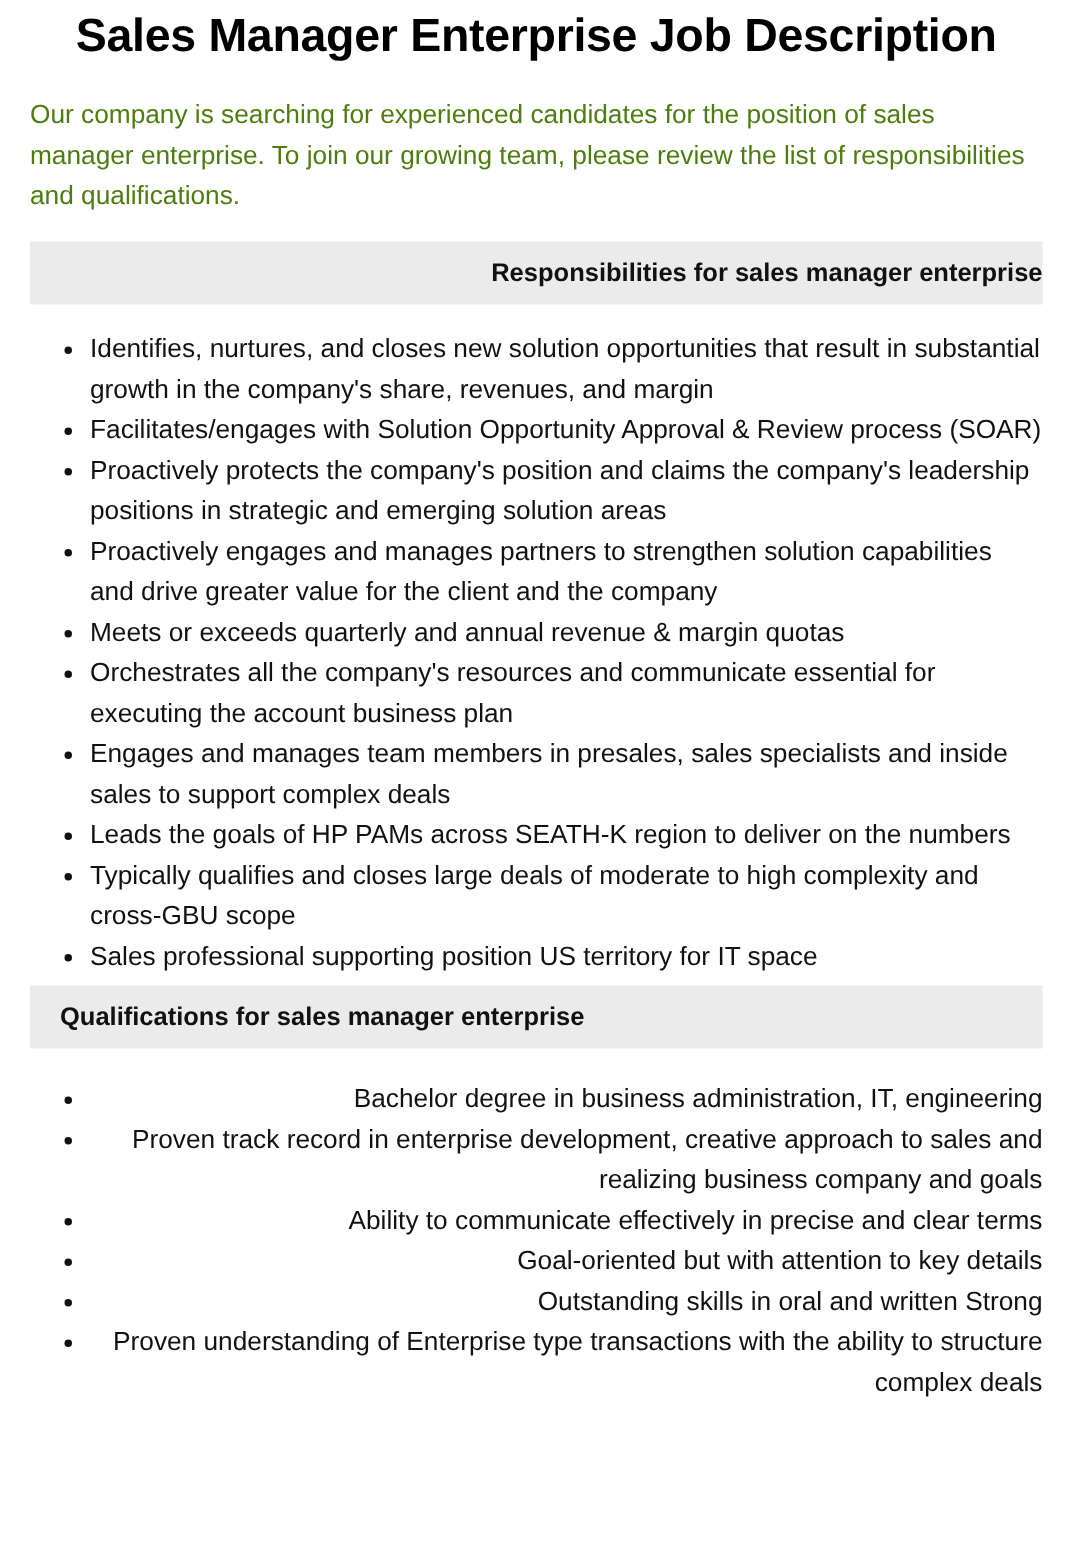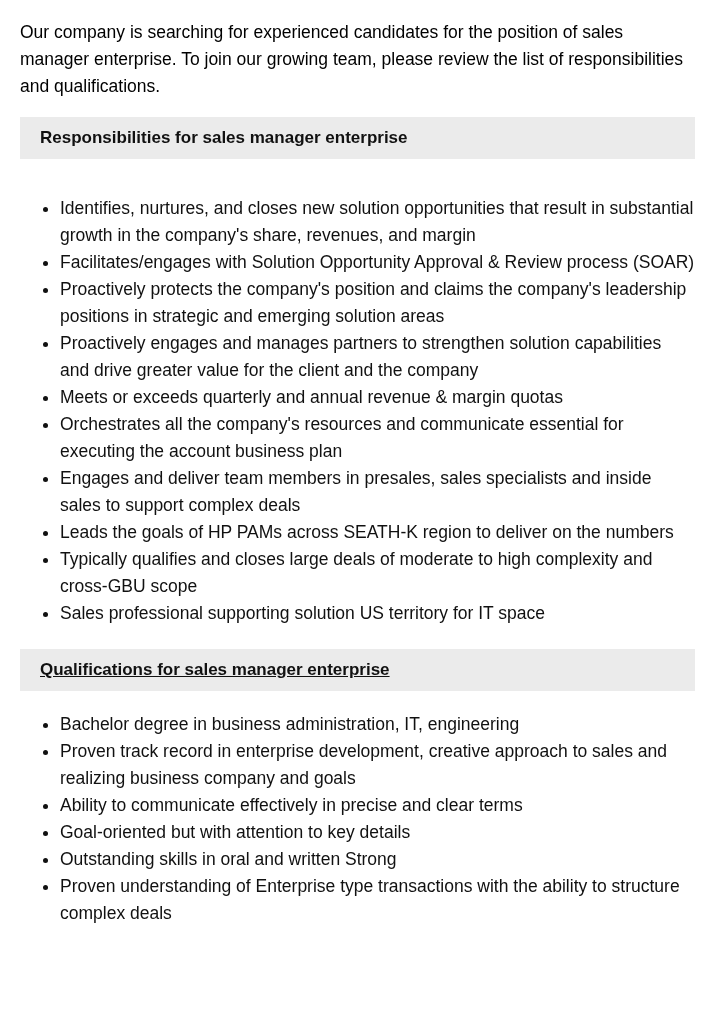--- a/index.html
+++ b/index.html
@@ -27,67 +27,68 @@
       font-size: 31px;
       font-weight: bold;
       line-height: 40px;
       letter-spacing: -0.2px;
       color: #000000;
     }
     .intro {
       margin: 19px 0 0 0;
       font-size: 17.5px;
       line-height: 27px;
-      color: #000000;
+      color: #4d7c0f;
     }
     .section-header {
       background: #ebebeb;
       height: 42px;
       line-height: 42px;
       padding-left: 20px;
       font-size: 17px;
       font-weight: bold;
       color: #111111;
       box-sizing: border-box;
     }
-    .section-header.resp { margin-top: 17px; }
-    .section-header.qual { margin-top: 22px; text-decoration: underline; }
+    .section-header.resp { margin-top: 17px; text-align: right; }
+    .section-header.qual { margin-top: 6px; }
     ul.list {
       margin: 0;
       padding: 0 0 0 40px;
       list-style: disc;
     }
-    ul.list.resp { margin-top: 36px; }
-    ul.list.qual { margin-top: 20px; }
+    ul.list.resp { margin-top: 16px; }
+    ul.list.qual { margin-top: 20px; text-align: right; }
     ul.list li {
       font-size: 17.5px;
       line-height: 27px;
       color: #111111;
       padding-left: 0;
     }
   </style>
 </head>
 <body>
 
 <div class="page">
+  <h1 class="title">Sales Manager Enterprise Job Description</h1>
 
   <p class="intro">Our company is searching for experienced candidates for the position of sales manager enterprise. To join our growing team, please review the list of responsibilities and qualifications.</p>
 
   <div class="section-header resp">Responsibilities for sales manager enterprise</div>
   <ul class="list resp">
     <li>Identifies, nurtures, and closes new solution opportunities that result in substantial growth in the company's share, revenues, and margin</li>
     <li>Facilitates/engages with Solution Opportunity Approval &amp; Review process (SOAR)</li>
     <li>Proactively protects the company's position and claims the company's leadership positions in strategic and emerging solution areas</li>
     <li>Proactively engages and manages partners to strengthen solution capabilities and drive greater value for the client and the company</li>
     <li>Meets or exceeds quarterly and annual revenue &amp; margin quotas</li>
     <li>Orchestrates all the company's resources and communicate essential for executing the account business plan</li>
-    <li>Engages and deliver team members in presales, sales specialists and inside sales to support complex deals</li>
+    <li>Engages and manages team members in presales, sales specialists and inside sales to support complex deals</li>
     <li>Leads the goals of HP PAMs across SEATH-K region to deliver on the numbers</li>
     <li>Typically qualifies and closes large deals of moderate to high complexity and cross-GBU scope</li>
-    <li>Sales professional supporting solution US territory for IT space</li>
+    <li>Sales professional supporting position US territory for IT space</li>
   </ul>
 
   <div class="section-header qual">Qualifications for sales manager enterprise</div>
   <ul class="list qual">
     <li>Bachelor degree in business administration, IT, engineering</li>
     <li>Proven track record in enterprise development, creative approach to sales and realizing business company and goals</li>
     <li>Ability to communicate effectively in precise and clear terms</li>
     <li>Goal-oriented but with attention to key details</li>
     <li>Outstanding skills in oral and written Strong</li>
     <li>Proven understanding of Enterprise type transactions with the ability to structure complex deals</li>

